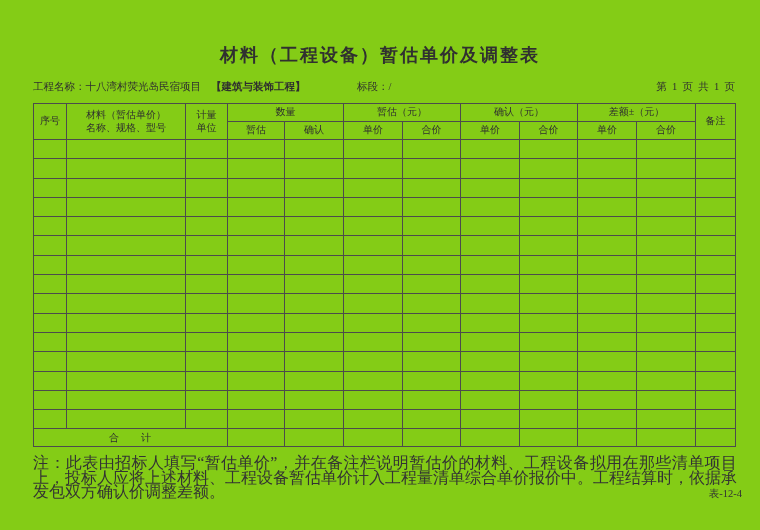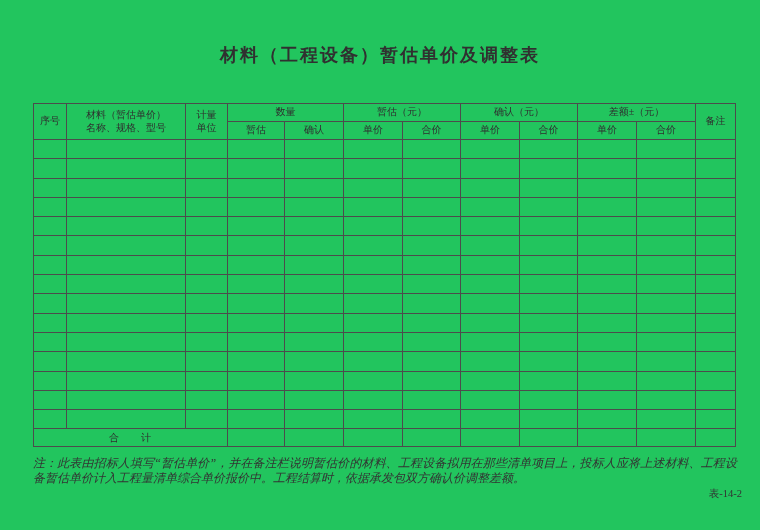--- a/index.html
+++ b/index.html
@@ -6,21 +6,21 @@
   html, body { margin: 0; padding: 0; }
   body {
     width: 760px; height: 530px;
     background: #ffffff;
     font-family: "Liberation Serif", "DejaVu Serif", serif;
     color: #2f2f2f;
   }
   .page {
     position: relative;
     width: 760px; height: 530px;
-    background: #22c55e;
+    background: #84cc16;
     overflow: hidden;
   }
   .doc-title {
     position: absolute;
     top: 43px; left: 0; width: 100%;
     text-align: center;
     font-size: 18px;
     font-weight: bold;
     letter-spacing: 2px;
     color: #303030;
@@ -56,40 +56,44 @@
   }
   thead tr { height: 18px; }
   tbody tr.data-row { height: 19.3px; }
   tr.total-row { height: 18px; }
   tr.total-row td.total-label-cell { white-space: pre; letter-spacing: 1px; }
 
   .note-block {
     position: absolute;
     left: 33px; top: 456px;
     width: 704px;
-    font-size: 12px;
+    font-size: 16px;
     line-height: 14.5px;
     text-align: justify;
     color: #333333;
-    font-style: italic;
   }
   .form-number {
     position: absolute;
     right: 18px; top: 487px;
     font-size: 10.5px;
     color: #333333;
   }
 </style>
 </head>
 <body>
 
 <div class="page">
 
   <div class="doc-title">材料（工程设备）暂估单价及调整表</div>
 
+  <div class="meta-line">
+    <span class="meta-project"><span>工程名称：</span><span>十八湾村荧光岛民宿项目</span><span class="meta-bracket">【建筑与装饰工程】</span></span>
+    <span class="meta-section"><span>标段：</span><span>/</span></span>
+    <span class="meta-pageinfo">第  1  页  共  1  页</span>
+  </div>
 
   <table class="main-table">
     <colgroup>
         <col style="width: 33px;">
         <col style="width: 119px;">
         <col style="width: 42px;">
         <col style="width: 57px;">
         <col style="width: 59px;">
         <col style="width: 59px;">
         <col style="width: 58px;">
@@ -344,15 +348,15 @@
         <td></td>
         <td></td>
         <td></td>
         <td></td>
       </tr>
     </tbody>
   </table>
 
   <div class="note-block">注：此表由招标人填写“暂估单价”，并在备注栏说明暂估价的材料、工程设备拟用在那些清单项目上，投标人应将上述材料、工程设备暂估单价计入工程量清单综合单价报价中。工程结算时，依据承发包双方确认价调整差额。</div>
 
-  <div class="form-number">表-14-2</div>
+  <div class="form-number">表-12-4</div>
 
 </div>
 
 </body></html>

